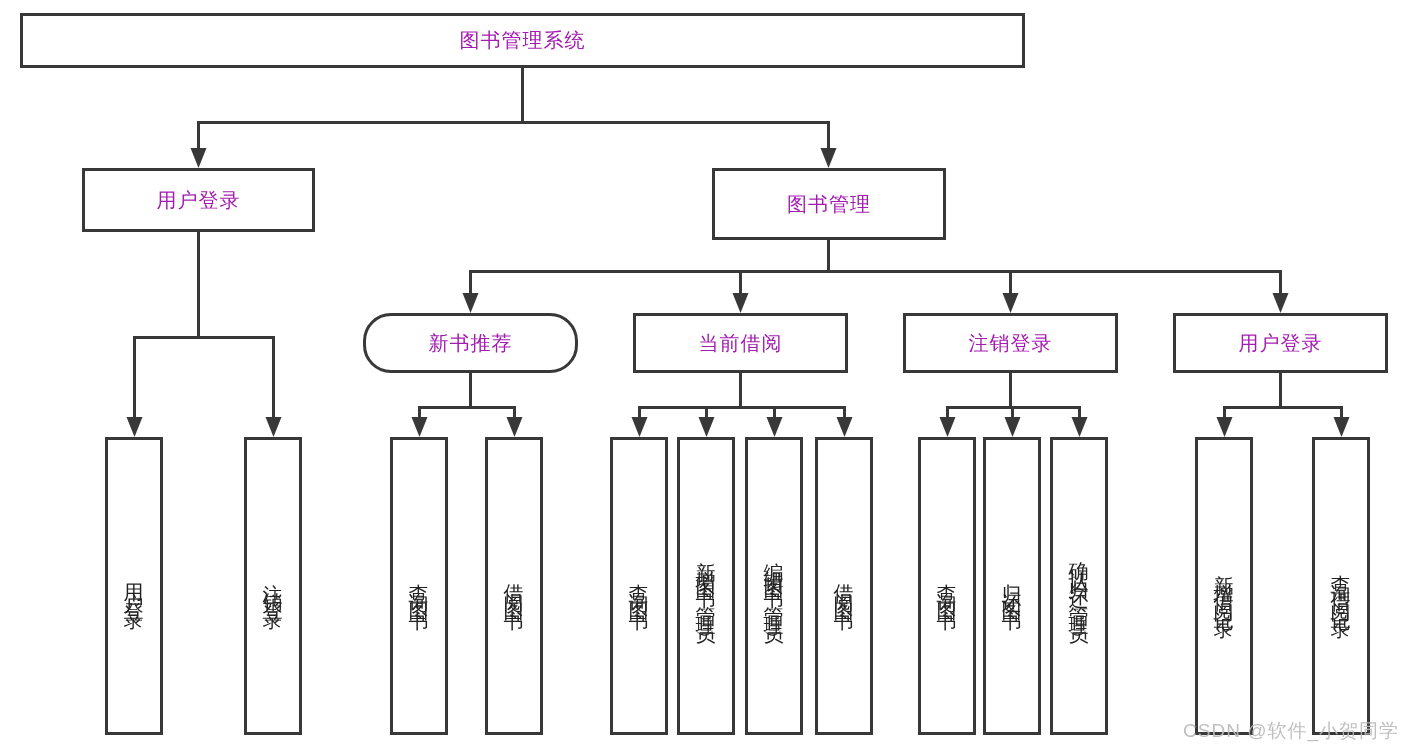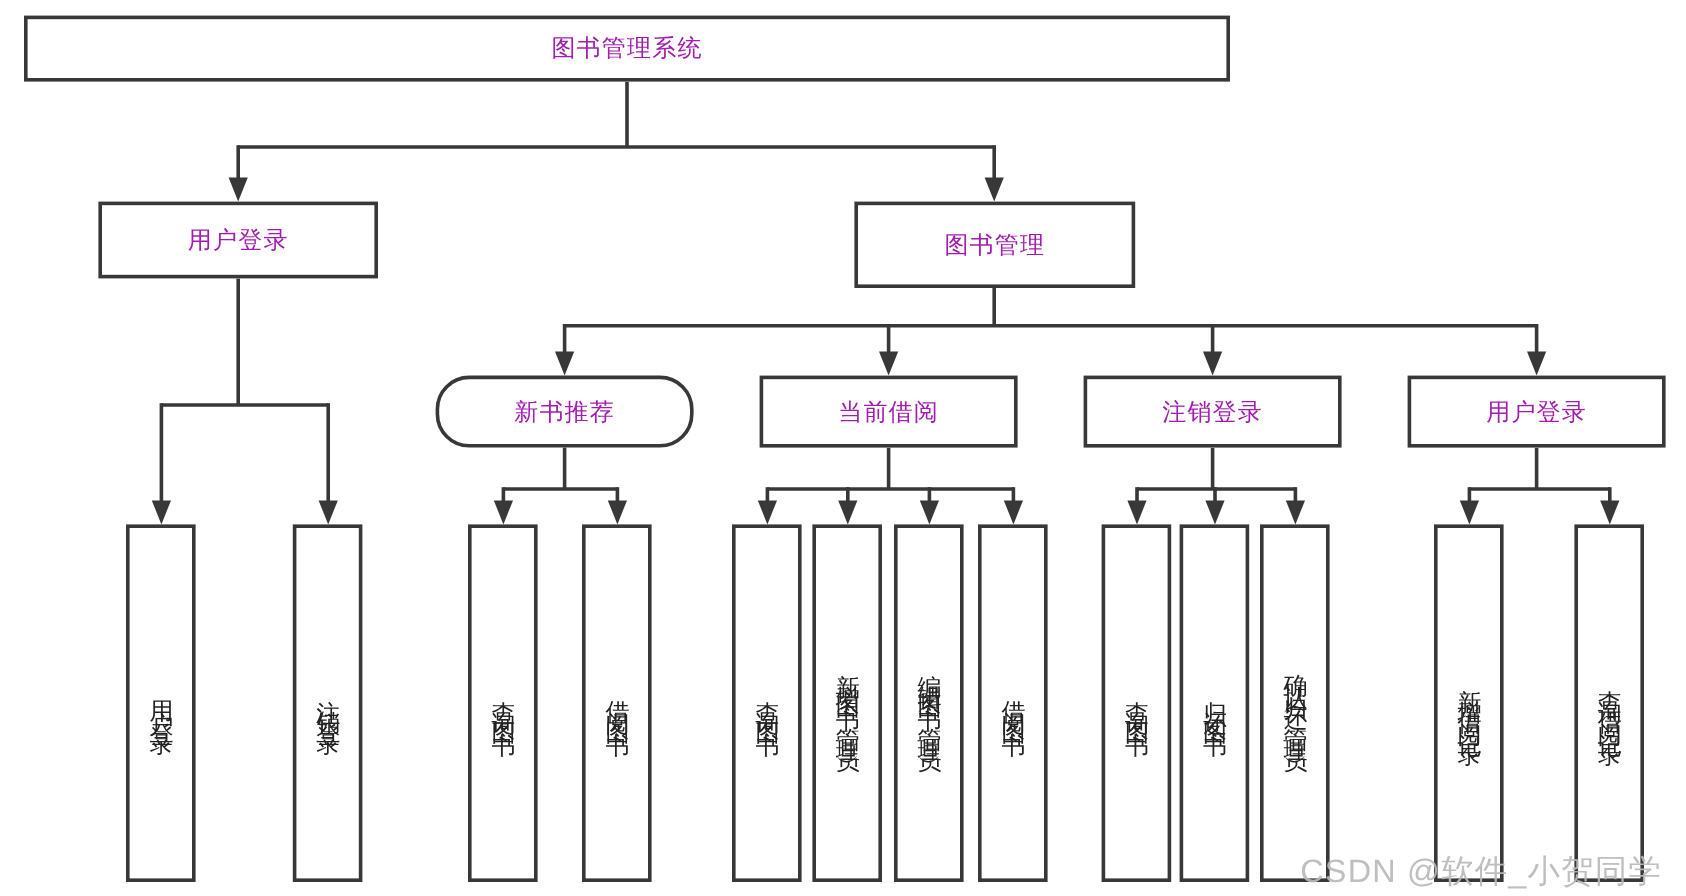--- a/index.html
+++ b/index.html
@@ -66,23 +66,23 @@
   .l6  { left: 677px; }
   .l7  { left: 745px; }
   .l8  { left: 815px; }
   .l9  { left: 918px; }
   .l10 { left: 983px; }
   .l11 { left: 1050px; }
   .l12 { left: 1195px; }
   .l13 { left: 1312px; }
   .watermark {
     position: absolute;
-    right: 20px;
+    right: 6px;
     bottom: 3px;
-    font-size: 27px;
+    font-size: 19px;
     color: rgba(186, 186, 186, 0.92);
     z-index: 3;
     letter-spacing: 1px;
     white-space: nowrap;
   }
 </style>
 </head>
 <body>
 
 <div class="canvas">

